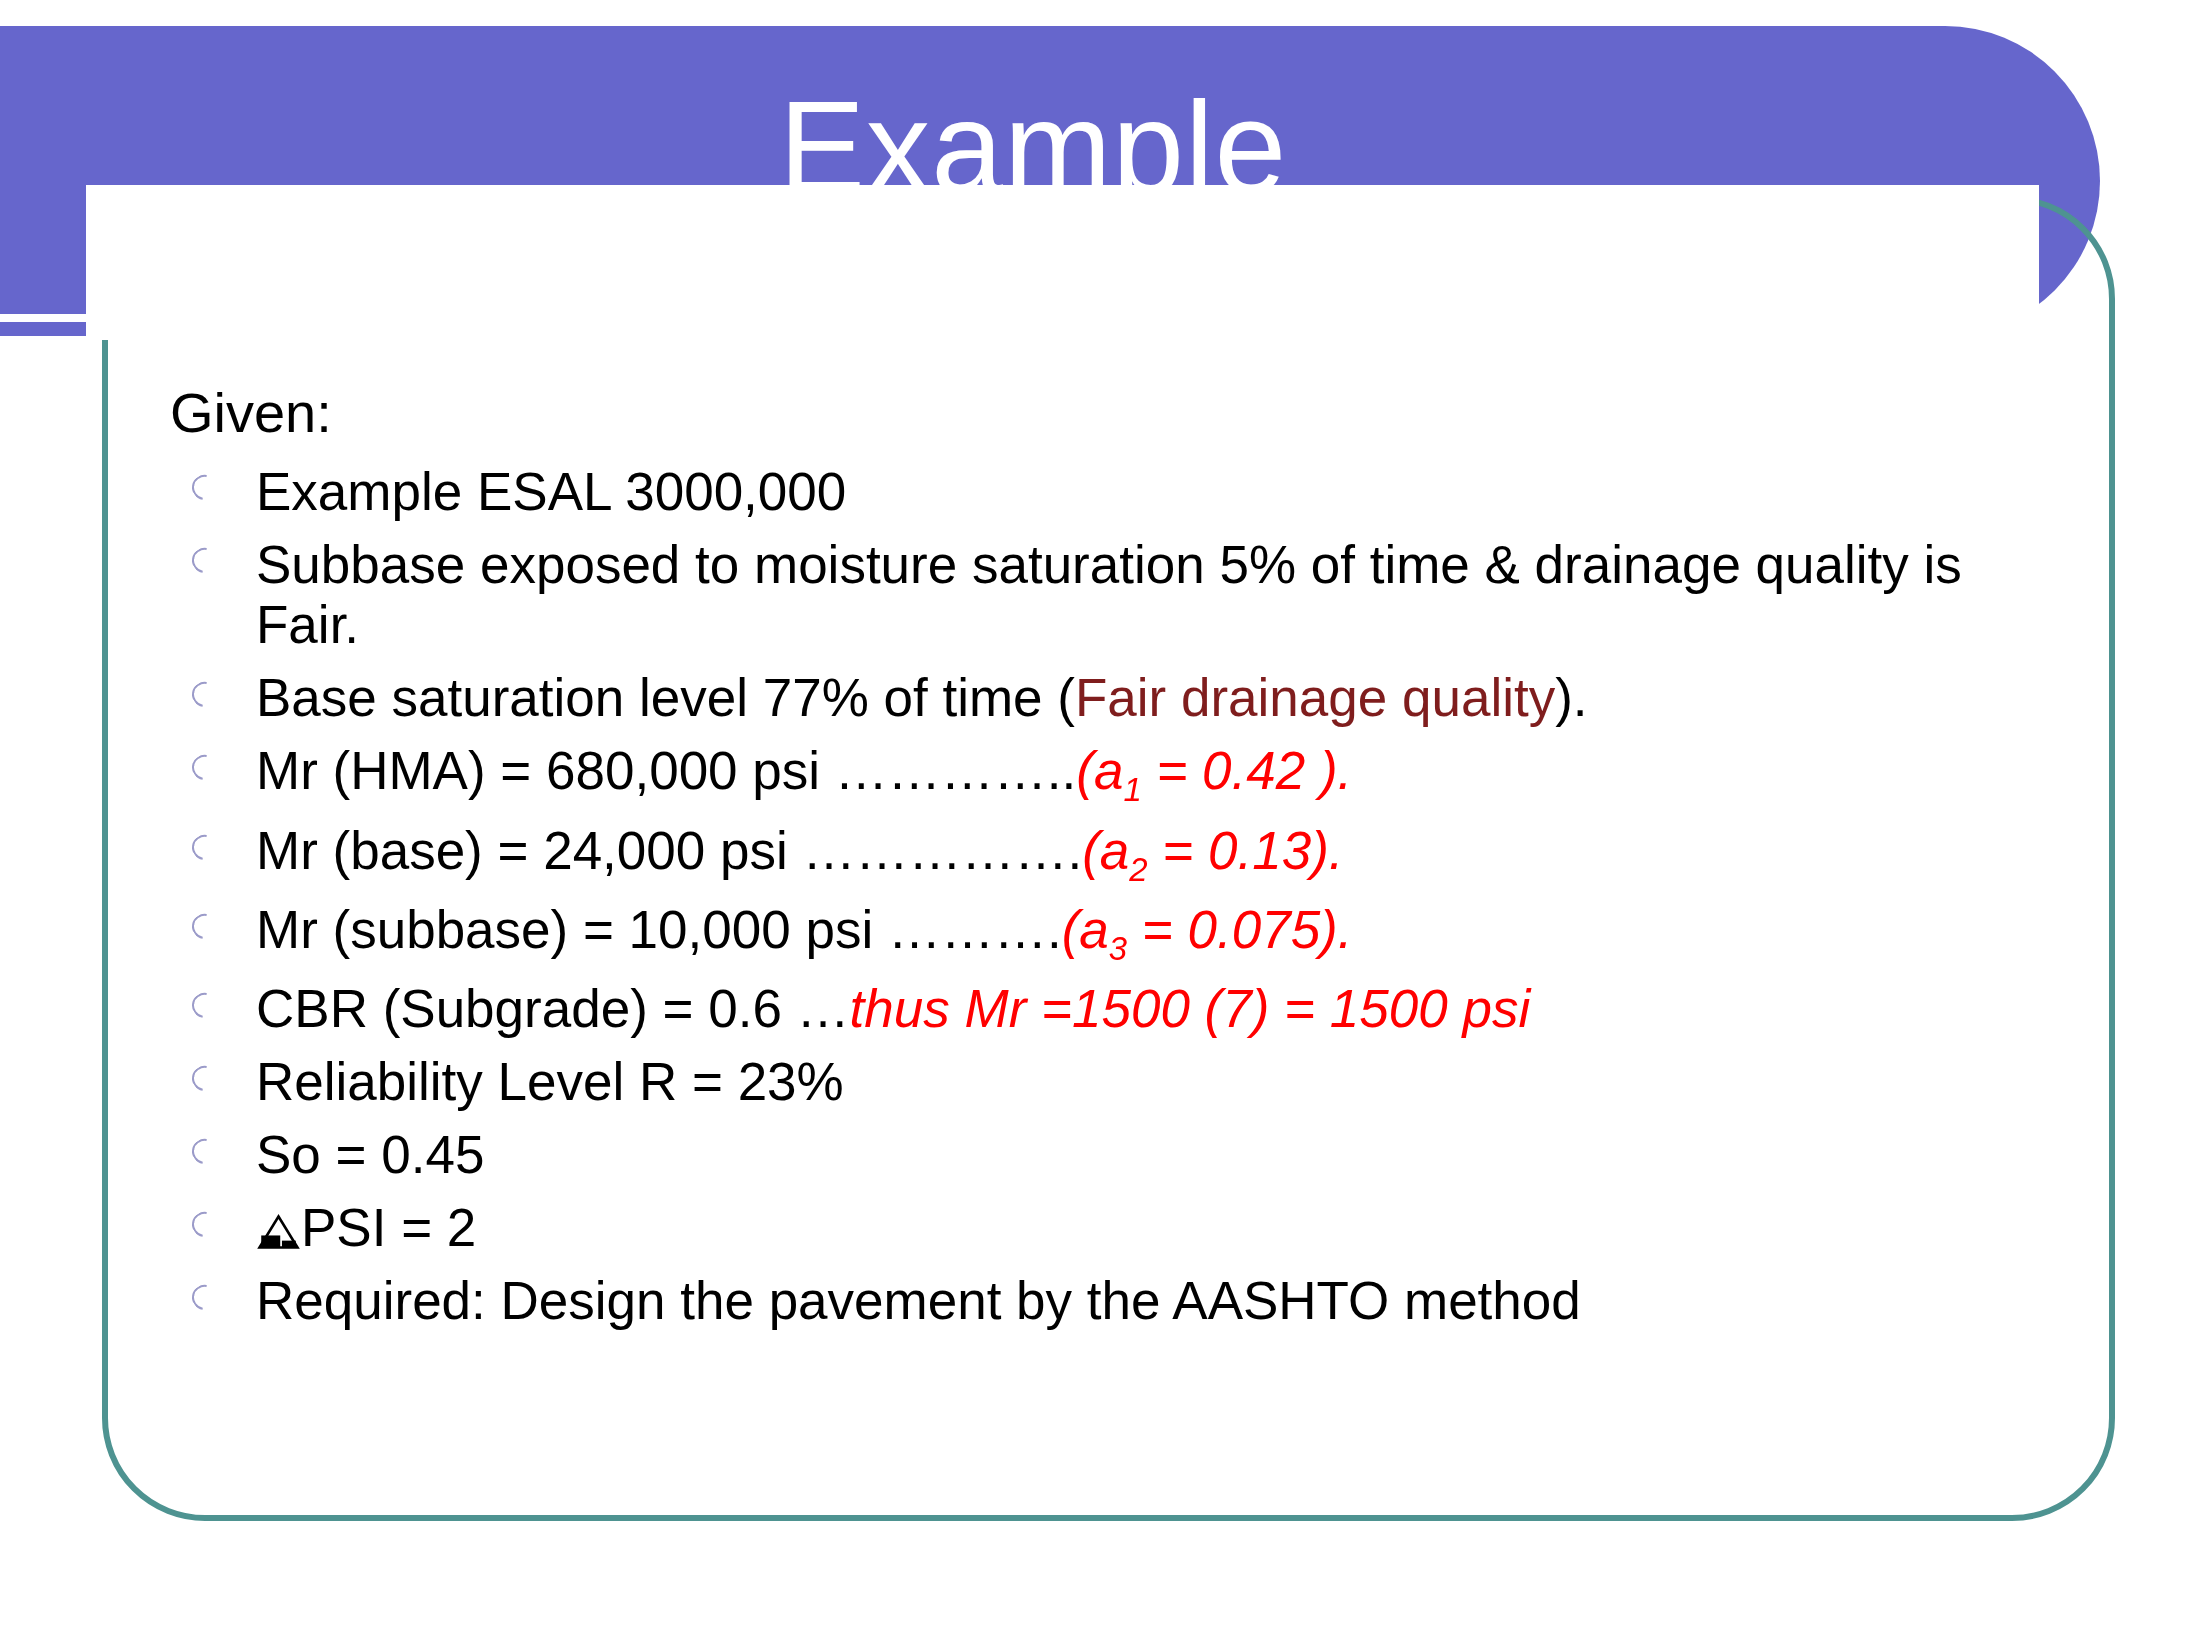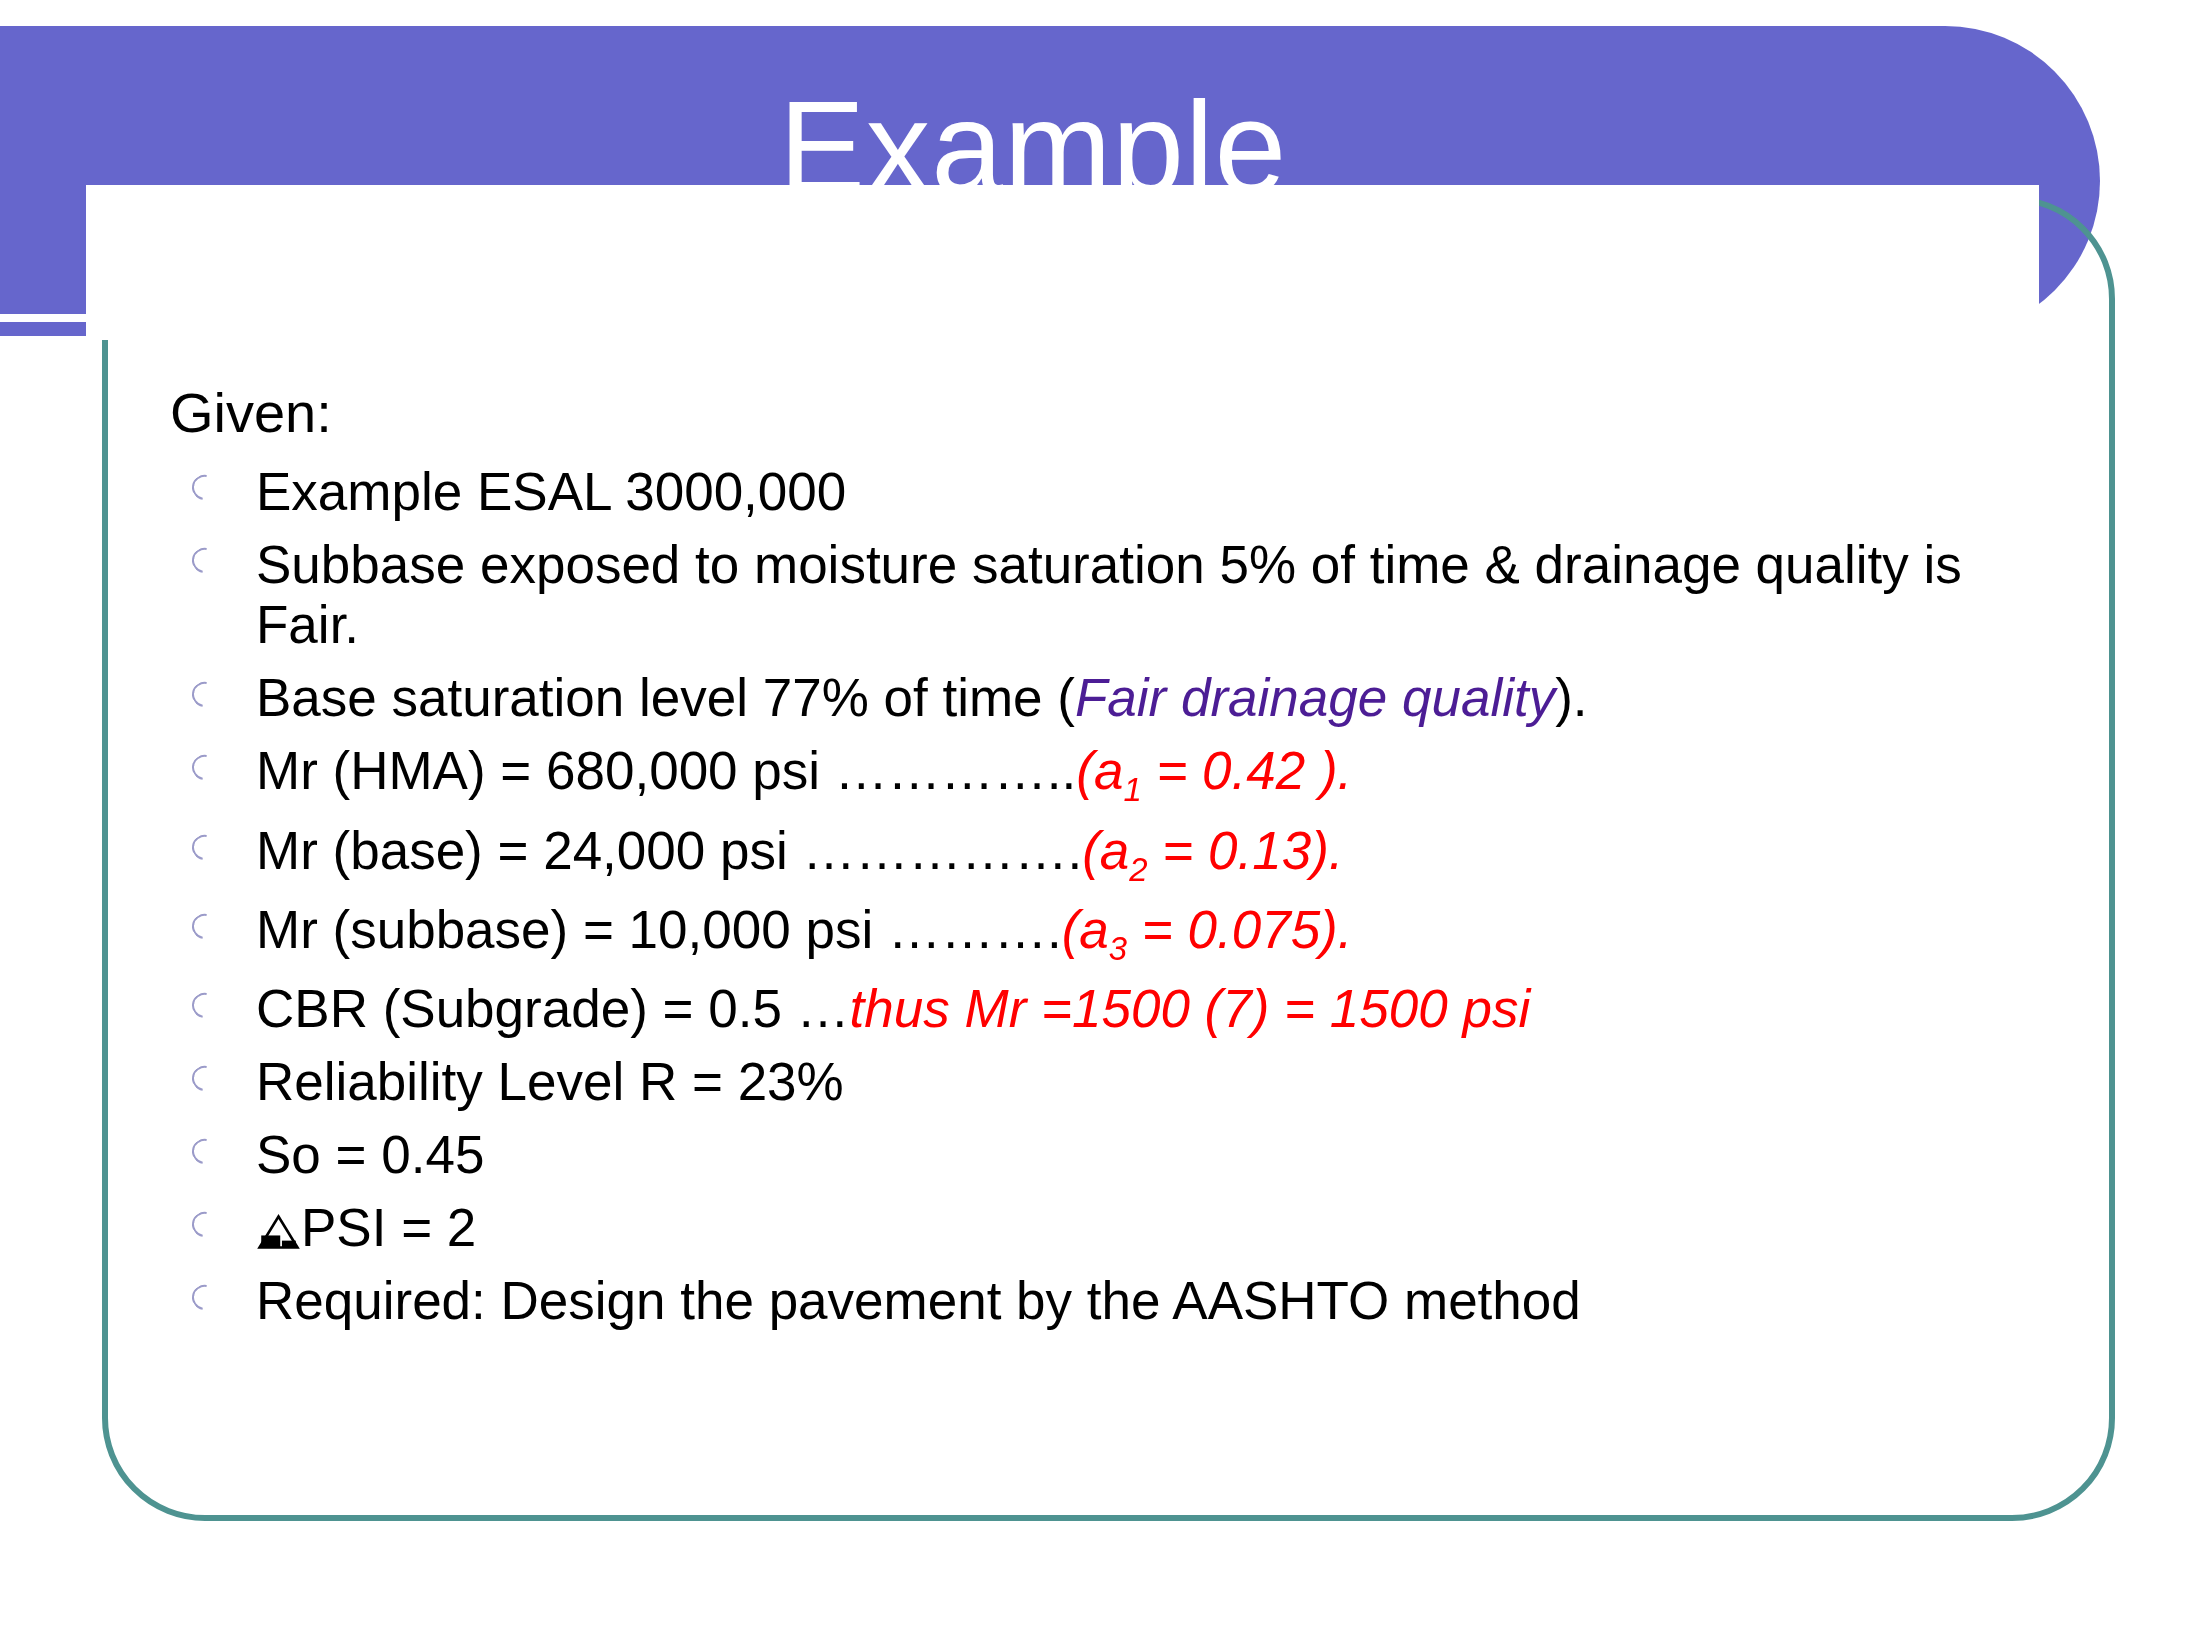--- a/index.html
+++ b/index.html
@@ -102,22 +102,21 @@
     top: 13.8px;
     width: 20.6px;
     height: 20.6px;
     border: 2.6px solid #9b9bc9;
     border-radius: 50%;
     border-right-color: transparent;
     border-bottom-color: transparent;
     transform: rotate(-35deg);
   }
   .red {
-    color: #4c1d95;
-    font-style: italic;
+    color: #7f1d1d;
   }
   .red-i {
     color: #ff0000;
     font-style: italic;
   }
   sub {
     font-size: 0.62em;
     vertical-align: sub;
   }
   .delta-icon {
@@ -142,21 +141,21 @@
 
 <div class="content">
   <div class="given-line">Given:</div>
   <ul class="bullets" id="bullet-list">
       <li><span class="marker"></span><span>Example ESAL 3000,000</span></li>
       <li><span class="marker"></span><span>Subbase exposed to moisture saturation 5% of time &amp; drainage quality is Fair.</span></li>
       <li><span class="marker"></span><span>Base saturation level 77% of time (</span><span class="red">Fair drainage quality</span><span>).</span></li>
       <li><span class="marker"></span><span>Mr (HMA) = 680,000 psi </span><span>…………..</span><span class="red-i">(a</span><sub class="red-i">1</sub><span class="red-i"> = 0.42 ).</span></li>
       <li><span class="marker"></span><span>Mr (base) = 24,000 psi </span><span>…………….</span><span class="red-i">(a</span><sub class="red-i">2</sub><span class="red-i"> = 0.13).</span></li>
       <li><span class="marker"></span><span>Mr (subbase) = 10,000 psi </span><span>……….</span><span class="red-i">(a</span><sub class="red-i">3</sub><span class="red-i"> = 0.075).</span></li>
-      <li><span class="marker"></span><span>CBR (Subgrade) = 0.5 …</span><span class="red-i">thus Mr =1500 (7) = 1500 psi</span></li>
+      <li><span class="marker"></span><span>CBR (Subgrade) = 0.6 …</span><span class="red-i">thus Mr =1500 (7) = 1500 psi</span></li>
       <li><span class="marker"></span><span>Reliability Level R = 23%</span></li>
       <li><span class="marker"></span><span>So = 0.45</span></li>
       <li><span class="marker"></span><span class="delta-icon"><svg width="45" height="38" viewBox="0 0 52 44">
             <polygon points="26,4 48,40 4,40" fill="none" stroke="#000" stroke-width="3"></polygon>
             <rect x="6" y="26" width="22" height="14" fill="#000"></rect>
             <rect x="30" y="32" width="16" height="8" fill="#000"></rect>
           </svg></span><span>PSI = 2</span></li>
       <li><span class="marker"></span><span>Required: Design the pavement by the AASHTO method</span></li>
     </ul>
 </div>

